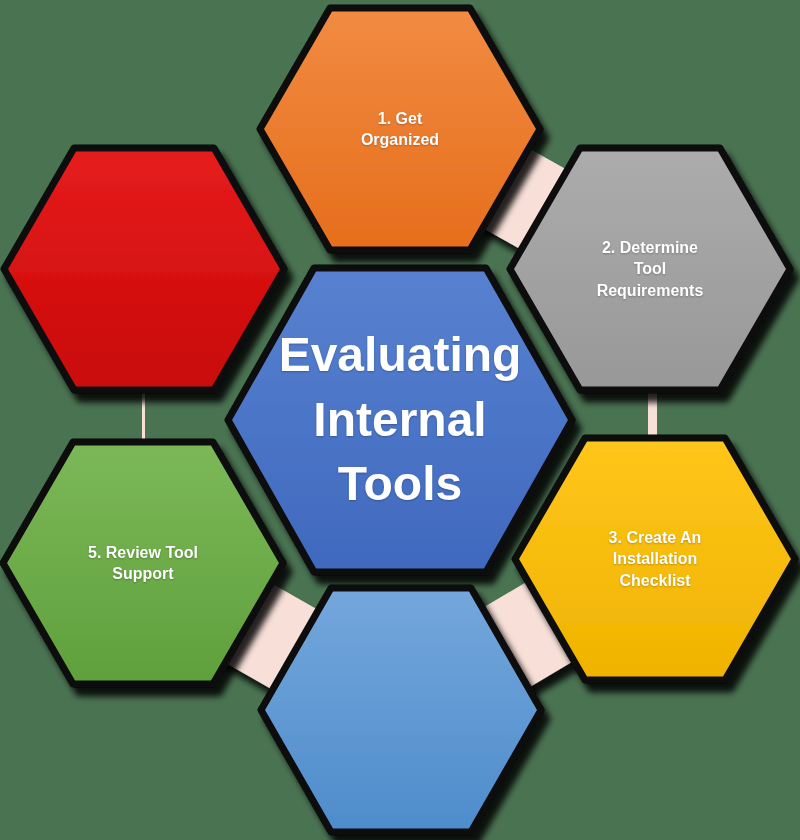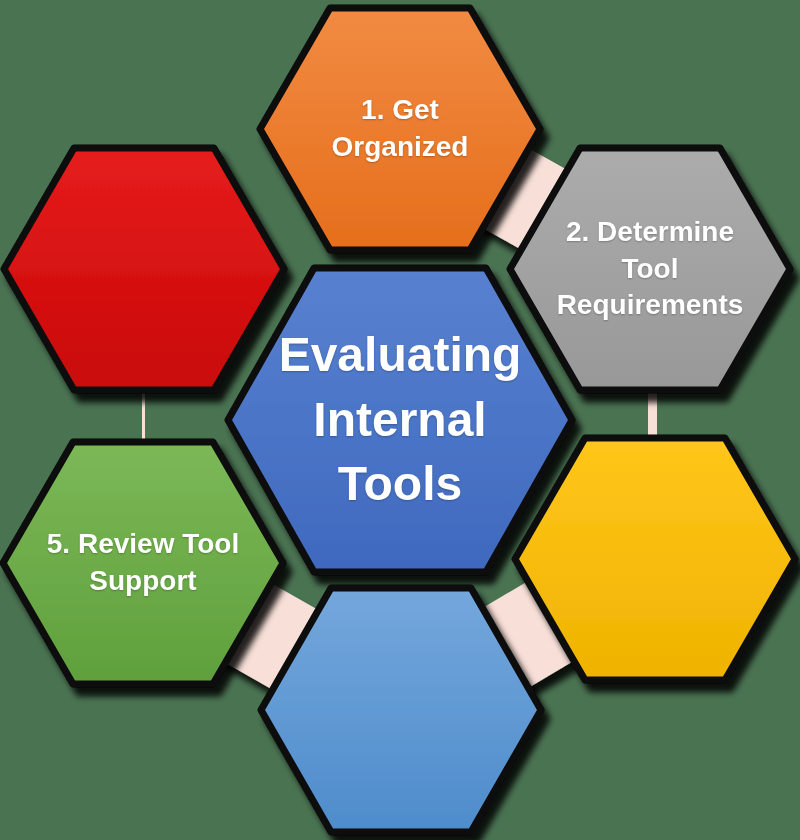--- a/index.html
+++ b/index.html
@@ -10,21 +10,21 @@
     font-family:"Liberation Sans", sans-serif;
   }
   .stage svg{position:absolute;left:0;top:0;}
   .label{
     position:absolute;
     display:flex;align-items:center;justify-content:center;
     text-align:center;
     white-space:pre-line;
     color:#FFFFFF;
     font-weight:700;
-    font-size:28px;
+    font-size:16px;
     line-height:1.32;
     text-shadow:0 1px 2px rgba(0,0,0,0.25);
     pointer-events:none;
   }
   .label.center-label{font-size:48px;line-height:1.35;}
   .lbl-s1{left:270px;top:18px;width:260px;height:222px;}
   .lbl-s2{left:520px;top:158px;width:260px;height:222px;}
   .lbl-s3{left:525px;top:448px;width:260px;height:222px;}
   .lbl-s4{left:271px;top:598px;width:260px;height:224px;}
   .lbl-s5{left:13px;top:452px;width:260px;height:222px;}
@@ -91,15 +91,18 @@
   </svg>
 
   <div class="label center-label lbl-center">Evaluating
 Internal
 Tools</div>
   <div class="label lbl-s1">1. Get
 Organized</div>
   <div class="label lbl-s2">2. Determine
 Tool
 Requirements</div>
+  <div class="label lbl-s3">3. Create An
+Installation
+Checklist</div>
   <div class="label lbl-s5">5. Review Tool
 Support</div>
 </div>
 
 </body></html>

